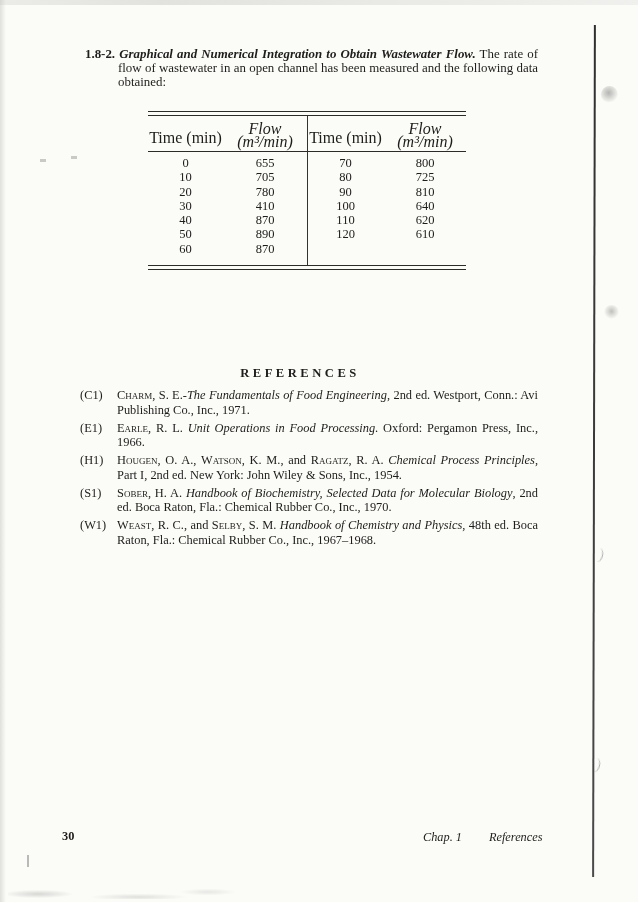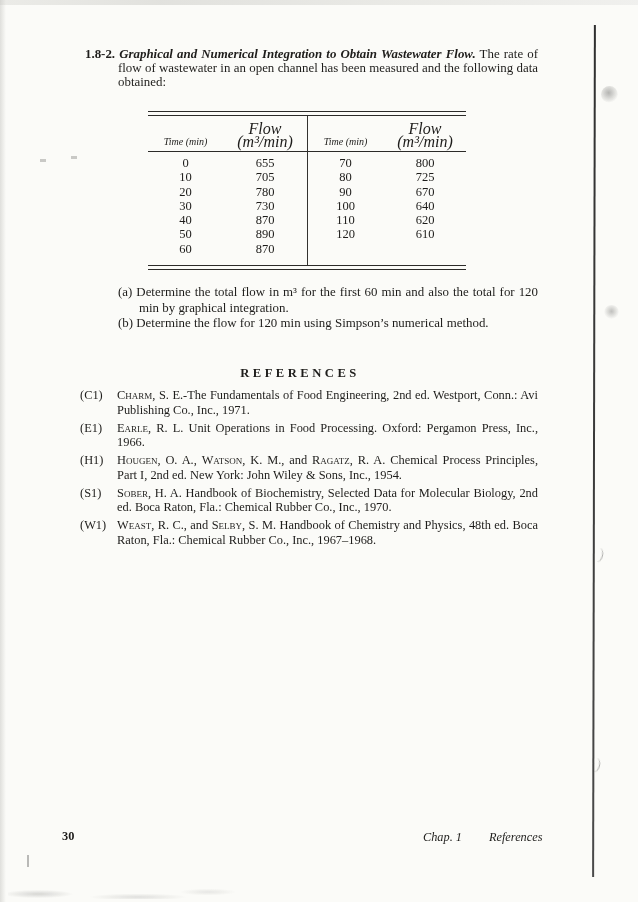--- a/index.html
+++ b/index.html
@@ -43,42 +43,42 @@
   .problem .hang{padding-left:33px;text-indent:-33px;margin:0;}
   .prob-num{font-weight:bold;}
   .prob-title{font-weight:bold;font-style:italic;}
 
   
   .wtable{position:absolute;left:148px;top:111px;width:318px;}
   .rule-double{height:3px;border-top:1.4px solid #2c2b29;border-bottom:1px solid #2c2b29;}
   .tbl-body{display:grid;grid-template-columns:159px 159px;}
   .half-right{border-left:1px solid #33322f;}
   .hdr{display:grid;grid-template-columns:75px 84px;height:35px;border-bottom:1px solid #2c2b29;}
-  .th-time{font-style:italic;font-size:10px;display:flex;align-items:flex-end;justify-content:center;padding-bottom:4px;}
+  .th-time{font-size:16px;display:flex;align-items:flex-end;justify-content:center;padding-bottom:4px;}
   .th-flow{font-style:italic;font-size:16px;display:flex;flex-direction:column;justify-content:flex-end;
     align-items:center;line-height:13px;padding-bottom:3px;}
   .rows{padding-top:4px;padding-bottom:9px;}
   .tr{display:grid;grid-template-columns:75px 84px;height:14.3px;font-size:12.5px;line-height:14.3px;}
   .td{text-align:center;}
 
   
   .parts{position:absolute;left:118px;top:285px;width:420px;font-size:12.9px;line-height:15.6px;}
   .part{padding-left:21px;text-indent:-21px;text-align:justify;margin:0;}
   .answer{margin-top:1px;padding-left:150px;white-space:nowrap;}
   .ans-prefix{font-weight:bold;margin-right:12px;}
   .ans-item{font-style:italic;margin-right:9px;}
 
   
   .refs-h{position:absolute;left:0;top:366px;width:600px;text-align:center;
     font-weight:bold;font-size:12.6px;letter-spacing:3.5px;}
   .refs{position:absolute;left:80px;top:388px;width:458px;font-size:12.4px;line-height:14.5px;}
   .ref{padding-left:37px;text-indent:-37px;text-align:justify;margin:0 0 3.5px 0;}
   .ref-label{display:inline-block;width:37px;text-indent:0;}
   .sc{font-variant:small-caps;margin-top:47px;}
-  .it{margin-top:40px;}
+  .it{font-style:italic;margin-top:40px;}
 
   
   .page-num{position:absolute;left:62px;top:829px;font-size:12.4px;font-weight:bold;}
   .footer-right{position:absolute;left:423px;top:830px;font-size:12.3px;font-style:italic;white-space:nowrap;}
   .footer-chap{margin-right:27px;}
 </style>
 </head>
 <body>
 
 <div class="top-edge"></div>
@@ -120,21 +120,21 @@
           <div class="tr">
             <div class="td">10</div>
             <div class="td">705</div>
           </div>
           <div class="tr">
             <div class="td">20</div>
             <div class="td">780</div>
           </div>
           <div class="tr">
             <div class="td">30</div>
-            <div class="td">730</div>
+            <div class="td">410</div>
           </div>
           <div class="tr">
             <div class="td">40</div>
             <div class="td">870</div>
           </div>
           <div class="tr">
             <div class="td">50</div>
             <div class="td">890</div>
           </div>
           <div class="tr">
@@ -155,45 +155,41 @@
           <div class="tr">
             <div class="td">70</div>
             <div class="td">800</div>
           </div>
           <div class="tr">
             <div class="td">80</div>
             <div class="td">725</div>
           </div>
           <div class="tr">
             <div class="td">90</div>
-            <div class="td">670</div>
+            <div class="td">810</div>
           </div>
           <div class="tr">
             <div class="td">100</div>
             <div class="td">640</div>
           </div>
           <div class="tr">
             <div class="td">110</div>
             <div class="td">620</div>
           </div>
           <div class="tr">
             <div class="td">120</div>
             <div class="td">610</div>
           </div>
         </div>
     </div>
   </div>
   <div class="rule-double"></div>
 </div>
 
 <div class="parts">
-  <div id="parts-list">
-      <p class="part"><span>(a)</span> <span>Determine the total flow in m³ for the first 60 min and also the total for 120 min by graphical integration.</span></p>
-      <p class="part"><span>(b)</span> <span>Determine the flow for 120 min using Simpson’s numerical method.</span></p>
-    </div>
 </div>
 
 <div class="refs-h">REFERENCES</div>
 <div class="refs" id="refs-list">
     <p class="ref"><span class="ref-label">(C1)</span><span class="sc">Charm</span><span class="">, S. E.-</span><span class="it">The Fundamentals of Food Engineering</span><span class="">, 2nd ed. Westport, Conn.: Avi Publishing Co., Inc., 1971.</span></p>
     <p class="ref"><span class="ref-label">(E1)</span><span class="sc">Earle</span><span class="">, R. L. </span><span class="it">Unit Operations in Food Processing</span><span class="">. Oxford: Pergamon Press, Inc., 1966.</span></p>
     <p class="ref"><span class="ref-label">(H1)</span><span class="sc">Hougen</span><span class="">, O. A., </span><span class="sc">Watson</span><span class="">, K. M., and </span><span class="sc">Ragatz</span><span class="">, R. A. </span><span class="it">Chemical Process Principles</span><span class="">, Part I, 2nd ed. New York: John Wiley &amp; Sons, Inc., 1954.</span></p>
     <p class="ref"><span class="ref-label">(S1)</span><span class="sc">Sober</span><span class="">, H. A. </span><span class="it">Handbook of Biochemistry, Selected Data for Molecular Biology</span><span class="">, 2nd ed. Boca Raton, Fla.: Chemical Rubber Co., Inc., 1970.</span></p>
     <p class="ref"><span class="ref-label">(W1)</span><span class="sc">Weast</span><span class="">, R. C., and </span><span class="sc">Selby</span><span class="">, S. M. </span><span class="it">Handbook of Chemistry and Physics</span><span class="">, 48th ed. Boca Raton, Fla.: Chemical Rubber Co., Inc., 1967–1968.</span></p>
   </div>

